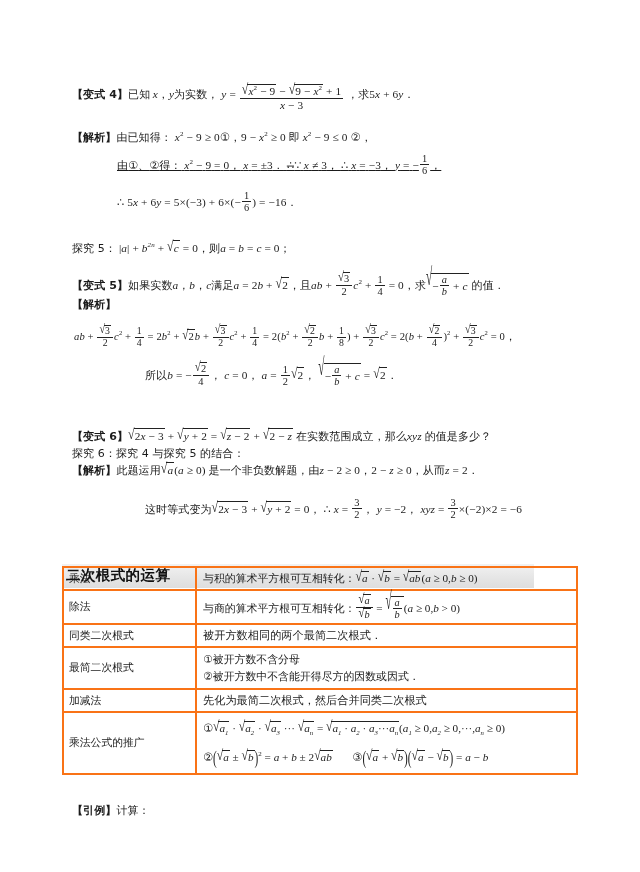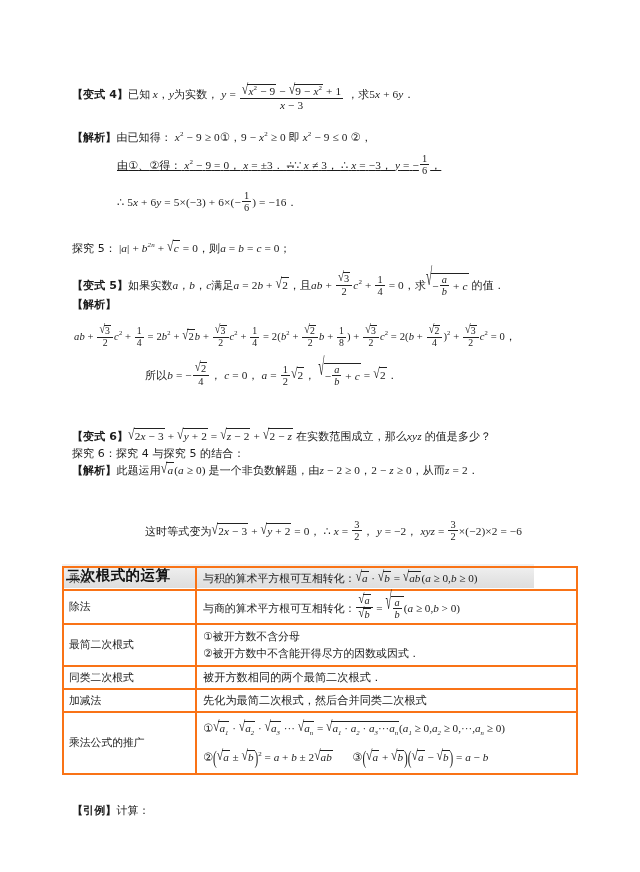--- a/index.html
+++ b/index.html
@@ -184,21 +184,21 @@
   </div>
 
   <div class="line" style="left:72px; top:428px;">
     <span class="tag">【变式 6】</span><span class="fml"><span class="sqrt"><span class="radsym">√</span><span class="radcand"><span class="mn">2</span><span class="mi">x</span> <span class="mo">−</span> <span class="mn">3</span></span></span> <span class="mo">+</span> <span class="sqrt"><span class="radsym">√</span><span class="radcand"><span class="mi">y</span> <span class="mo">+</span> <span class="mn">2</span></span></span> <span class="mo">=</span> <span class="sqrt"><span class="radsym">√</span><span class="radcand"><span class="mi">z</span> <span class="mo">−</span> <span class="mn">2</span></span></span> <span class="mo">+</span> <span class="sqrt"><span class="radsym">√</span><span class="radcand"><span class="mn">2</span> <span class="mo">−</span> <span class="mi">z</span></span></span></span> <span class="zh">在实数范围成立，那么</span><span class="mi">xyz</span> <span class="zh">的值是多少？</span>
   </div>
 
   <div class="line" style="left:72px; top:462px;">
     <span class="tag">【解析】</span><span class="zh">此题运用</span><span class="fml"><span class="sqrt"><span class="radsym">√</span><span class="radcand"><span class="mi">a</span></span></span><span class="mo">(</span><span class="mi">a</span> <span class="mo">≥</span> <span class="mn">0</span><span class="mo">)</span></span> <span class="zh">是一个非负数解题，由</span><span class="fml"><span class="mi">z</span> <span class="mo">−</span> <span class="mn">2</span> <span class="mo">≥</span> <span class="mn">0</span><span class="zh">，</span><span class="mn">2</span> <span class="mo">−</span> <span class="mi">z</span> <span class="mo">≥</span> <span class="mn">0</span><span class="zh">，从而</span><span class="mi">z</span> <span class="mo">=</span> <span class="mn">2</span><span class="zh">．</span></span>
   </div>
 
-  <div class="line" style="left:145px; top:497px;margin-top:22px;">
+  <div class="line" style="left:145px; top:497px;">
     <span class="zh">这时等式变为</span><span class="fml"><span class="sqrt"><span class="radsym">√</span><span class="radcand"><span class="mn">2</span><span class="mi">x</span> <span class="mo">−</span> <span class="mn">3</span></span></span> <span class="mo">+</span> <span class="sqrt"><span class="radsym">√</span><span class="radcand"><span class="mi">y</span> <span class="mo">+</span> <span class="mn">2</span></span></span> <span class="mo">=</span> <span class="mn">0</span><span class="zh">，</span> <span class="mo">∴</span> <span class="mi">x</span> <span class="mo">=</span> <span class="frac"><span class="num"><span class="mn">3</span></span><span class="den"><span class="mn">2</span></span></span><span class="zh">，</span> <span class="mi">y</span> <span class="mo">=</span> <span class="mo">−</span><span class="mn">2</span><span class="zh">，</span> <span class="mi">xyz</span> <span class="mo">=</span> <span class="frac"><span class="num"><span class="mn">3</span></span><span class="den"><span class="mn">2</span></span></span><span class="mo">×</span><span class="mo">(</span><span class="mo">−</span><span class="mn">2</span><span class="mo">)</span><span class="mo">×</span><span class="mn">2</span> <span class="mo">=</span> <span class="mo">−</span><span class="mn">6</span></span>
   </div>
 
   <div class="sect-head">
     <span class="txt">二次根式的运算</span>
   </div>
 
   <table class="rules-table">
     <tbody>
       <tr>
@@ -207,29 +207,29 @@
           <span class="zh">与积的算术平方根可互相转化：</span><span class="fml"><span class="sqrt"><span class="radsym">√</span><span class="radcand"><span class="mi">a</span></span></span> <span class="mo">·</span> <span class="sqrt"><span class="radsym">√</span><span class="radcand"><span class="mi">b</span></span></span> <span class="mo">=</span> <span class="sqrt"><span class="radsym">√</span><span class="radcand"><span class="mi">ab</span></span></span><span class="mo">(</span><span class="mi">a</span> <span class="mo">≥</span> <span class="mn">0</span><span class="mo">,</span><span class="mi">b</span> <span class="mo">≥</span> <span class="mn">0</span><span class="mo">)</span></span>
         </td>
       </tr>
       <tr>
         <td class="lbl">除法</td>
         <td class="val">
           <span class="zh">与商的算术平方根可互相转化：</span><span class="fml"><span class="frac"><span class="num"><span class="sqrt"><span class="radsym">√</span><span class="radcand"><span class="mi">a</span></span></span></span><span class="den"><span class="sqrt"><span class="radsym">√</span><span class="radcand"><span class="mi">b</span></span></span></span></span> <span class="mo">=</span> <span class="sqrt tall"><span class="radsym">√</span><span class="radcand"><span class="frac"><span class="num"><span class="mi">a</span></span><span class="den"><span class="mi">b</span></span></span></span></span><span class="mo">(</span><span class="mi">a</span> <span class="mo">≥</span> <span class="mn">0</span><span class="mo">,</span><span class="mi">b</span> <span class="mo">&gt;</span> <span class="mn">0</span><span class="mo">)</span></span>
         </td>
       </tr>
       <tr>
+        <td class="lbl">同类二次根式</td>
+        <td class="val zh">被开方数相同的两个最简二次根式．</td>
+      </tr>
+      <tr>
         <td class="lbl">最简二次根式</td>
         <td class="val">
           <span class="sub-line zh">①被开方数不含分母</span>
           <span class="sub-line zh">②被开方数中不含能开得尽方的因数或因式．</span>
         </td>
-      </tr>
-      <tr>
-        <td class="lbl">同类二次根式</td>
-        <td class="val zh">被开方数相同的两个最简二次根式．</td>
       </tr>
       <tr>
         <td class="lbl">加减法</td>
         <td class="val zh">先化为最简二次根式，然后合并同类二次根式</td>
       </tr>
       <tr>
         <td class="lbl">乘法公式的推广</td>
         <td class="val">
           <span class="sub-line fml" style="padding:3px 0 5px 0;">
             <span class="cn">①</span><span class="sqrt"><span class="radsym">√</span><span class="radcand"><span class="mi">a</span><sub class="idx">1</sub></span></span> <span class="mo">·</span> <span class="sqrt"><span class="radsym">√</span><span class="radcand"><span class="mi">a</span><sub class="idx">2</sub></span></span> <span class="mo">·</span> <span class="sqrt"><span class="radsym">√</span><span class="radcand"><span class="mi">a</span><sub class="idx">3</sub></span></span> <span class="mo">···</span> <span class="sqrt"><span class="radsym">√</span><span class="radcand"><span class="mi">a</span><sub class="idx">n</sub></span></span> <span class="mo">=</span> <span class="sqrt"><span class="radsym">√</span><span class="radcand"><span class="mi">a</span><sub class="idx">1</sub> <span class="mo">·</span> <span class="mi">a</span><sub class="idx">2</sub> <span class="mo">·</span> <span class="mi">a</span><sub class="idx">3</sub><span class="mo">···</span><span class="mi">a</span><sub class="idx">n</sub></span></span><span class="mo">(</span><span class="mi">a</span><sub class="idx">1</sub> <span class="mo">≥</span> <span class="mn">0</span><span class="mo">,</span><span class="mi">a</span><sub class="idx">2</sub> <span class="mo">≥</span> <span class="mn">0</span><span class="mo">,···,</span><span class="mi">a</span><sub class="idx">n</sub> <span class="mo">≥</span> <span class="mn">0</span><span class="mo">)</span>

